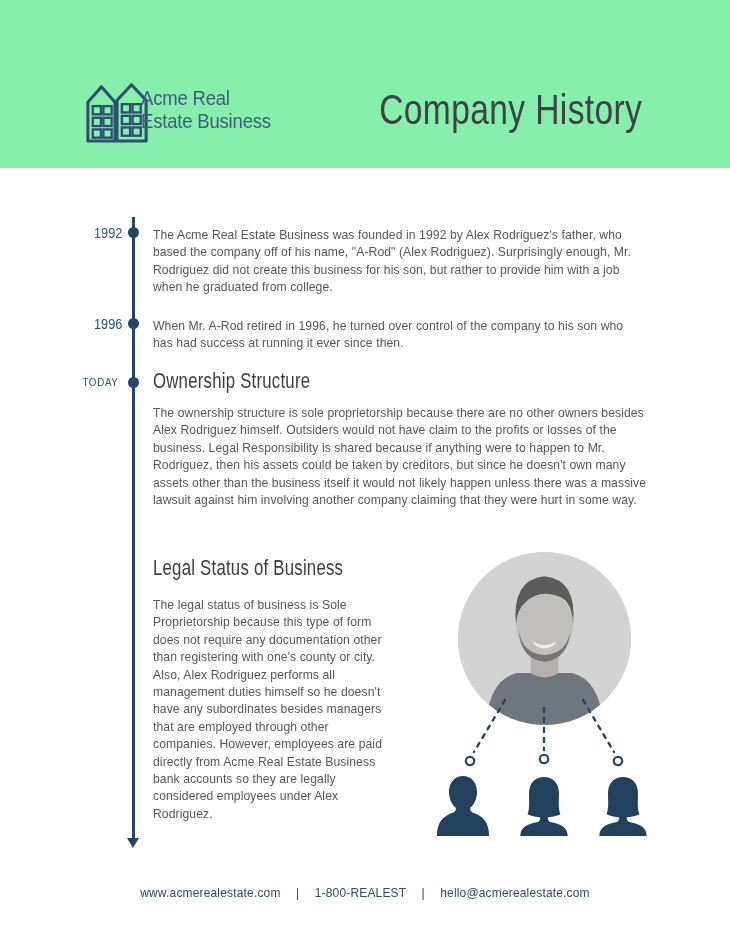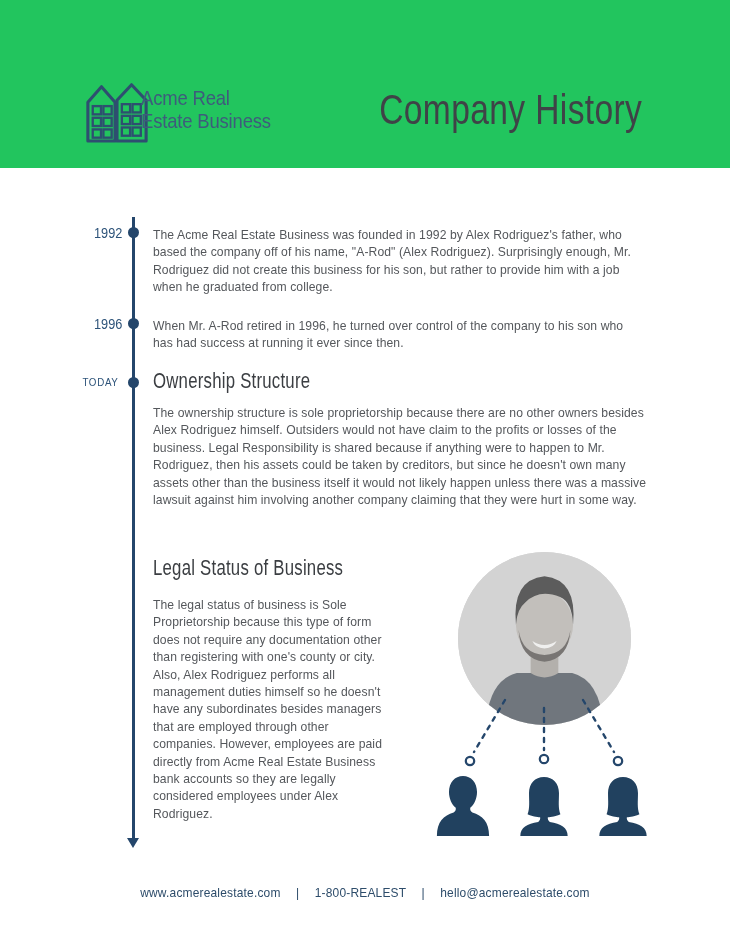--- a/index.html
+++ b/index.html
@@ -2,21 +2,21 @@
 <html><head>
 <meta charset="utf-8">
 <style>
   html,body{margin:0;padding:0;}
   body{
     width:730px;height:945px;position:relative;background:#ffffff;
     font-family:"Liberation Sans", sans-serif;overflow:hidden;
     -webkit-font-smoothing:antialiased;
   }
   
-  .header{position:absolute;left:0;top:0;width:730px;height:168px;background:#22c55e;}
+  .header{position:absolute;left:0;top:0;width:730px;height:168px;background:#86efac;}
   .logo-icon{position:absolute;left:84px;top:76px;width:66px;height:68px;}
   .logo-text{
     position:absolute;left:141px;top:86px;font-size:21px;line-height:23px;
     color:#3e5c7c;white-space:nowrap;transform:scaleX(0.88);transform-origin:left top;
     letter-spacing:-0.2px;font-weight:500;
   }
   .page-title{
     position:absolute;top:86px;right:88px;font-size:43px;line-height:46px;color:#3f4347;
     white-space:nowrap;transform:scaleX(0.78);transform-origin:100% 0;font-weight:500;
     letter-spacing:0.5px;

